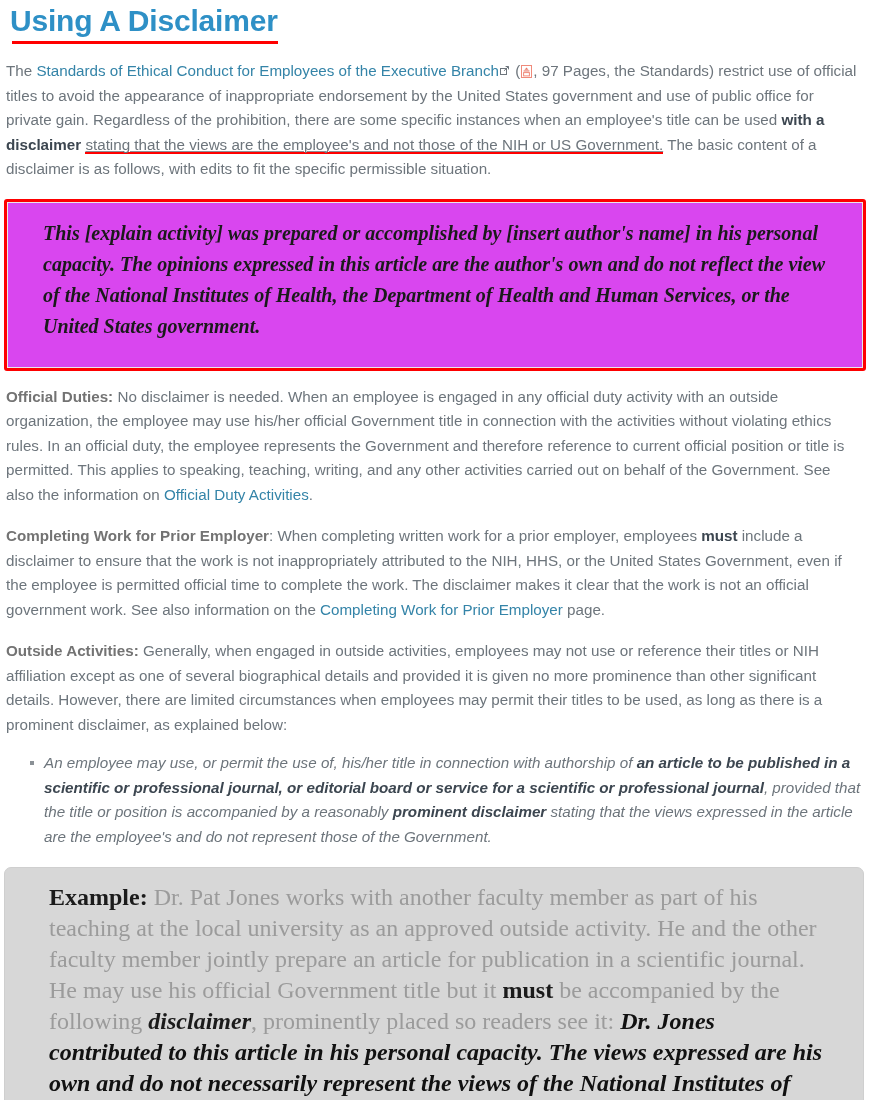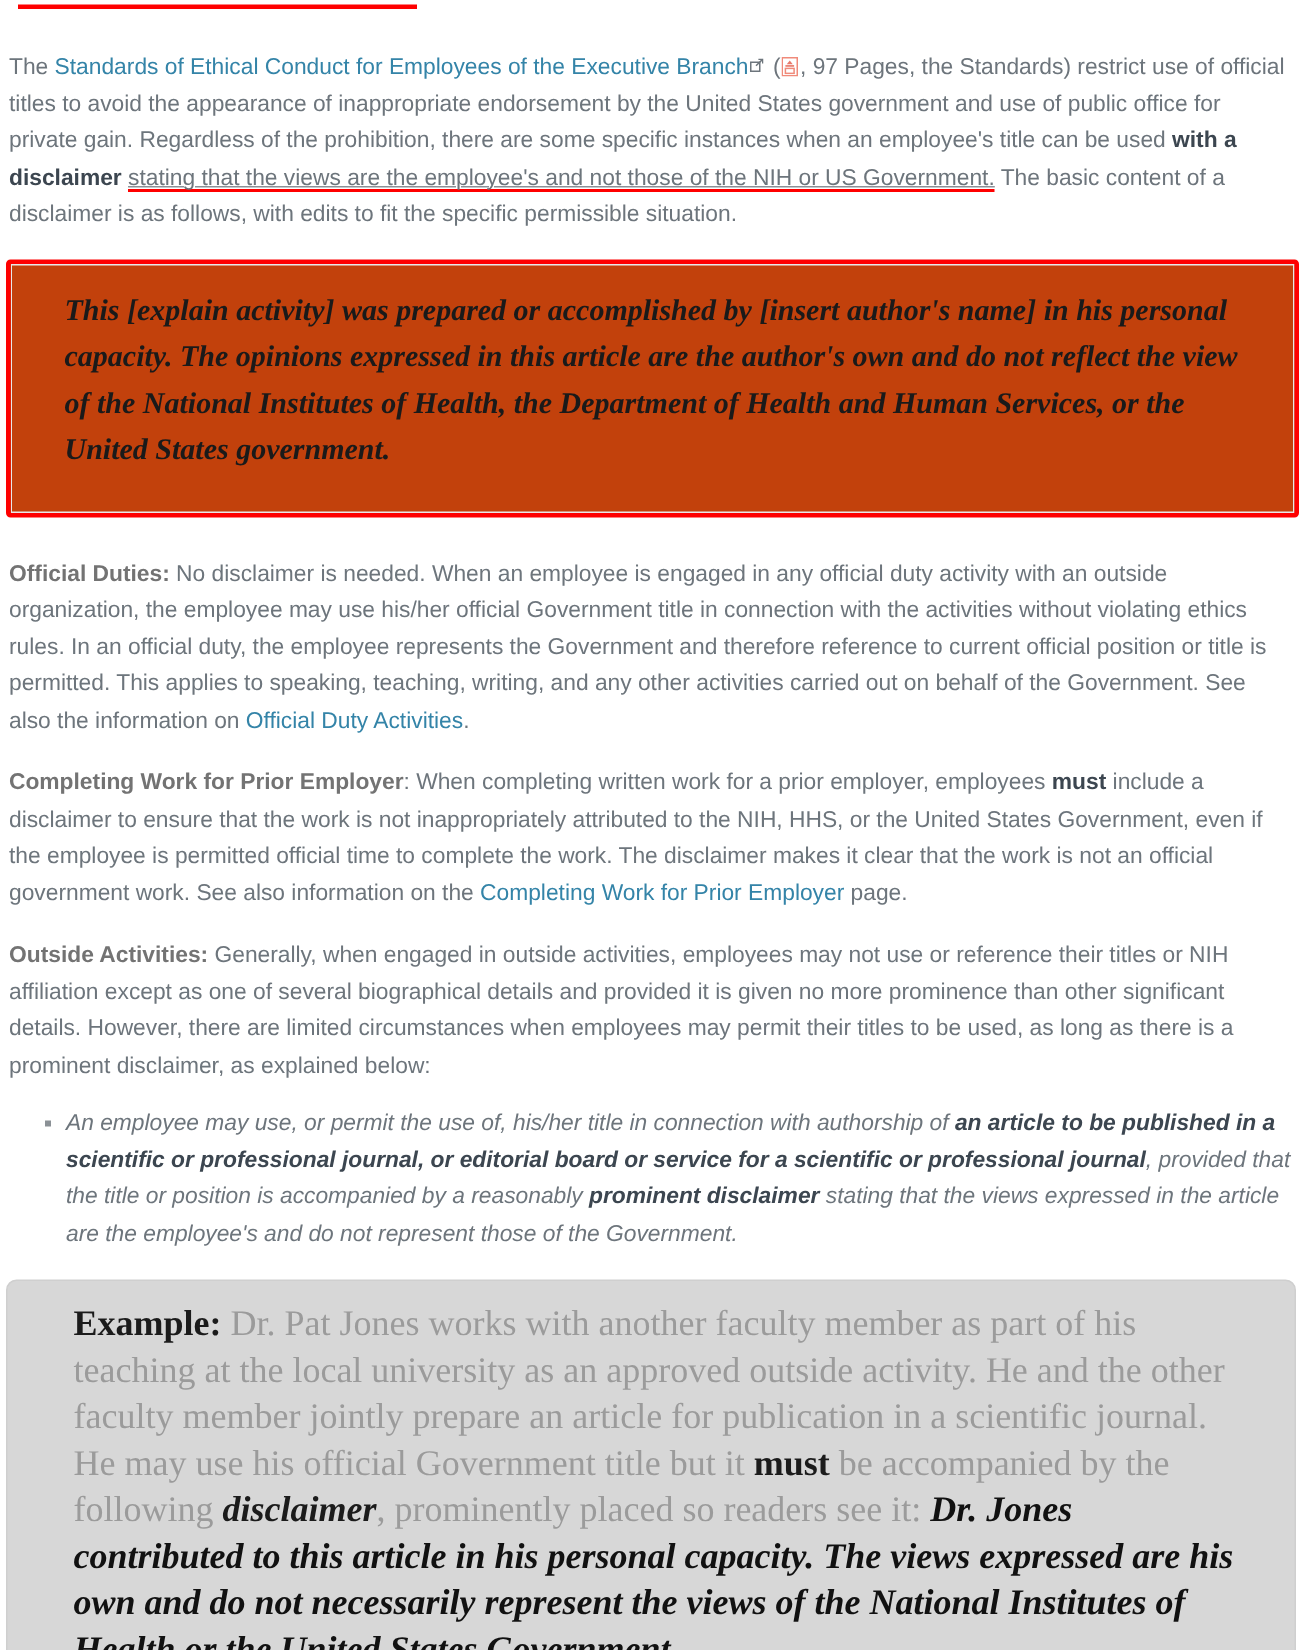--- a/index.html
+++ b/index.html
@@ -32,21 +32,21 @@
   }
   .title-rule {
     height: 3px;
     background: #ff0000;
     width: 266px;
     margin: 3px 0 0 12px;
   }
 
   
   p.body-text {
-    margin: 26px 0 0 0;
+    margin: 14px 0 0 0;
     padding: 0 8px 0 6px;
     font-size: 15.2px;
     line-height: 24.5px;
     color: #6d757c;
     text-align: left;
   }
   p.body-text.tight { margin-top: 17px; }
   .lead-label {
     font-weight: bold;
     color: #737373;
@@ -86,21 +86,21 @@
     margin: 15px 6px 0 4px;
     background: #d7d7d7;
     border-radius: 7px;
     box-sizing: border-box;
   }
   .callout.red {
     border: 3px solid #fe0000;
     border-radius: 3px;
     padding: 16px 36px 26px 36px;
     margin: 17px 4px 0 4px;
-    background: #c2410c;
+    background: #d946ef;
     box-shadow: inset 0 0 0 1px #e8e8e8;
   }
   .callout.plain {
     padding: 14px 30px 30px 44px;
     margin-top: 18px;
     background: #d7d7d7;
     border: 1px solid #cfcfcf;
   }
   .callout-text {
     font-family: "Liberation Serif", serif;
@@ -160,20 +160,21 @@
     width: 4px;
     height: 4px;
     background: #8b9196;
   }
 </style>
 </head>
 <body>
 
 <div class="page">
 
+  <h1 class="page-title">Using A Disclaimer</h1>
   <div class="title-rule"></div>
 
   <p class="body-text"><span>The </span><a class="link" href="#">Standards of Ethical Conduct for Employees of the Executive Branch</a><span class="ext-icon"><svg width="9" height="9" viewBox="0 0 9 9" aria-hidden="true">
           <rect x="0.5" y="2.5" width="6" height="6" fill="none" stroke="#6d757c" stroke-width="1"></rect>
           <path d="M4 4.8 L8.4 0.6" stroke="#6d757c" stroke-width="1" fill="none"></path>
           <path d="M5.6 0.5 H8.5 V3.4" stroke="#6d757c" stroke-width="1" fill="none"></path>
         </svg></span><span> (</span><span class="pdf-icon"><svg width="11" height="13" viewBox="0 0 11 13" aria-hidden="true">
           <rect x="0.5" y="0.5" width="10" height="12" fill="#ffffff" stroke="#f08a7a" stroke-width="1"></rect>
           <path d="M5.5 2.4 l2 2.4 h-4 z" fill="#e8796a"></path>
           <rect x="2.6" y="5.4" width="5.8" height="1.1" fill="#e8796a"></rect>

